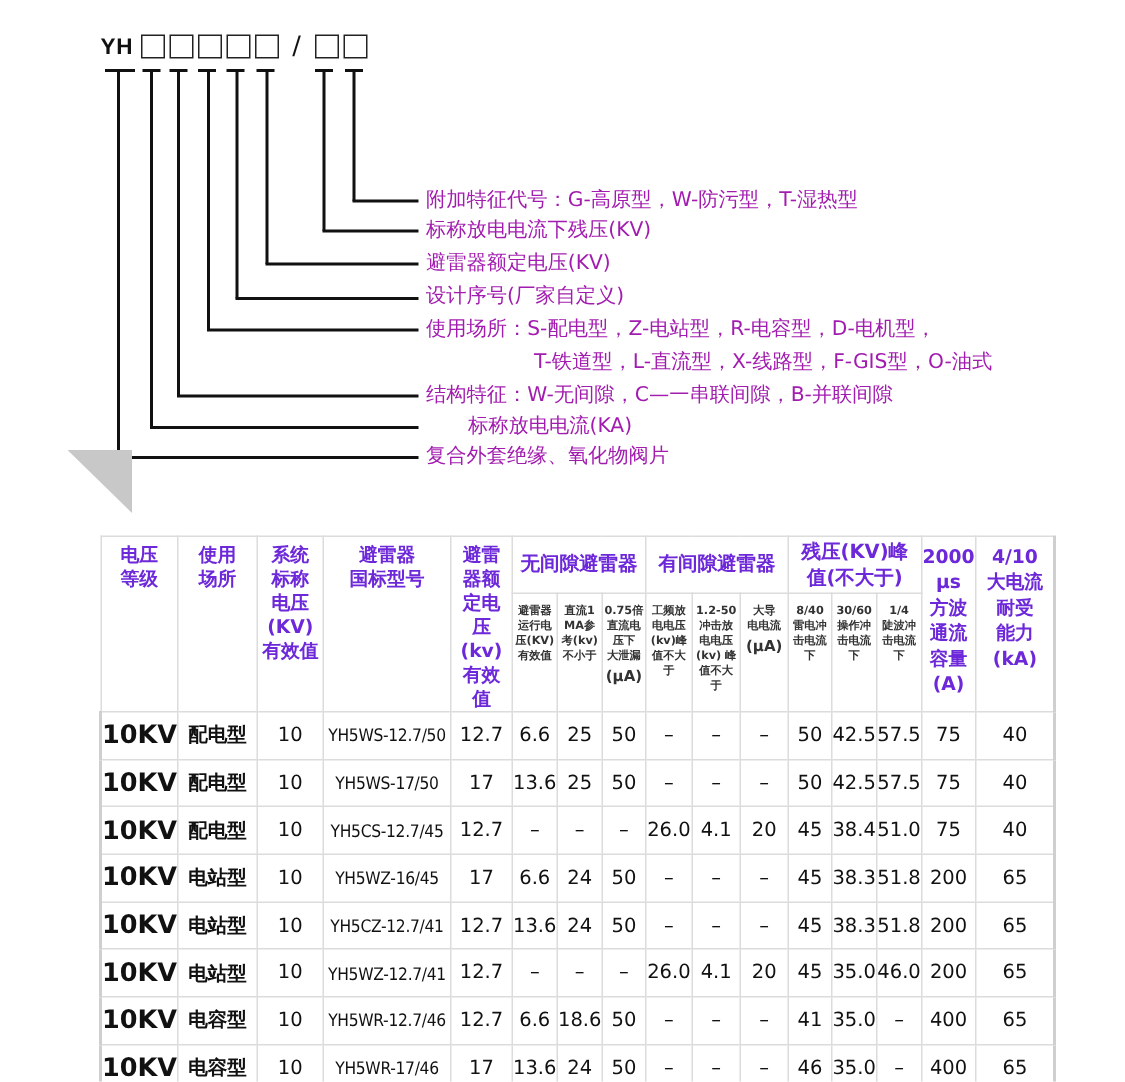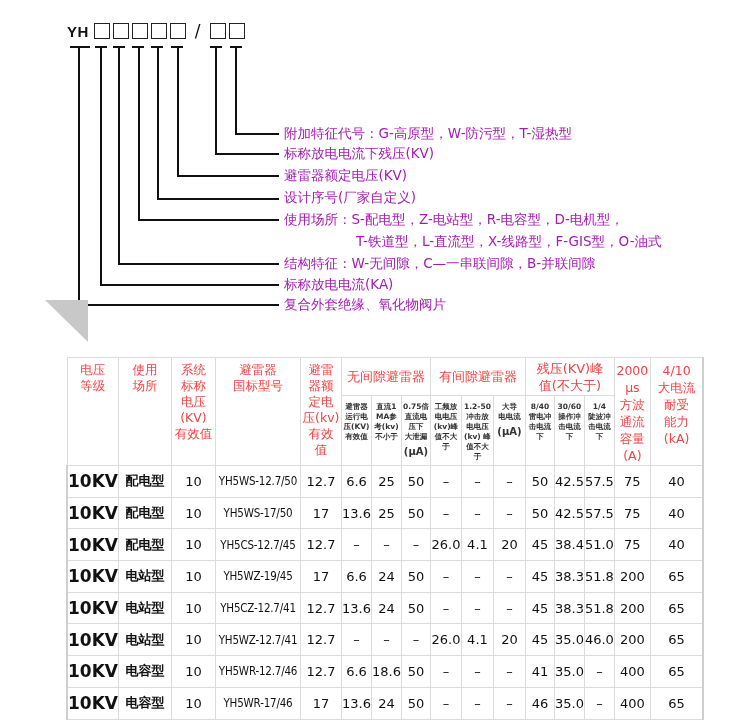--- a/index.html
+++ b/index.html
@@ -16,21 +16,21 @@
   .vline { position: absolute; width: 1.5px; background: #111; }
   .hline { position: absolute; height: 1.5px; background: #111; }
 
   .legend-line { position: absolute; left: 284px; font-size: 13.5px; line-height: 18px; white-space: nowrap; color: #a21caf; }
   .arrow-head2 { position: absolute; left: 45px; top: 300px; width: 43px; height: 42px; background: #c8c8c8;
     clip-path: polygon(0 0, 100% 0, 100% 100%); }
 
   
   .spec-table { position: absolute; left: 66px; top: 357px; border-collapse: collapse; table-layout: fixed; }
   .spec-table td, .spec-table th { border: 1px solid #dcdcdc; text-align: center; vertical-align: middle; font-weight: normal; color: #111; }
-  .spec-table th { font-size: 12.5px; line-height: 16px; vertical-align: top; padding-top: 4px; font-weight: normal; color: #ef4444; }
+  .spec-table th { font-size: 12.5px; line-height: 16px; vertical-align: top; padding-top: 4px; font-weight: bold; color: #6d28d9; }
   .spec-table th.group { vertical-align: middle; font-size: 13px; height: 38px; padding-top: 0; }
   .spec-table th.sub { font-size: 7.5px; line-height: 10px; font-weight: bold; padding: 6px 1px 2px 1px; vertical-align: top; color: #333; }
   .spec-table th.sub .u { font-size: 10px; line-height: 14px; display: block; margin-top: 3px; }
   .spec-table td { font-size: 13px; height: 31.7px; font-family: "DejaVu Sans", sans-serif; }
   .spec-table td.model { font-size: 11.5px; letter-spacing: -0.2px; font-family: "DejaVu Sans Condensed", "DejaVu Sans", sans-serif; }
   .spec-table td.lvl { font-weight: bold; font-size: 17px; }
   .spec-table td.use { font-weight: bold; }
   .spec-table .right-border { border-right: 2px solid #cfcfcf; }
   .spec-table tr.body-row td:first-child { border-left: 2px solid #cfcfcf; }
 </style>
@@ -89,21 +89,21 @@
 
 <div class="arrow-head2"></div>
 
 <div class="legend-line" style="top:124px;">附加特征代号：G-高原型，W-防污型，T-湿热型</div>
 <div class="legend-line" style="top:144px;">标称放电电流下残压(KV)</div>
 <div class="legend-line" style="top:166px;">避雷器额定电压(KV)</div>
 <div class="legend-line" style="top:188px;">设计序号(厂家自定义)</div>
 <div class="legend-line" style="top:210px;">使用场所：S-配电型，Z-电站型，R-电容型，D-电机型，</div>
 <div class="legend-line" style="top:232px;left:356px;">T-铁道型，L-直流型，X-线路型，F-GIS型，O-油式</div>
 <div class="legend-line" style="top:254px;">结构特征：W-无间隙，C—一串联间隙，B-并联间隙</div>
-<div class="legend-line" style="top:275px;">标称放电电流(KA)</div>
+<div class="legend-line" style="top:275px;margin-left:28px;">标称放电电流(KA)</div>
 <div class="legend-line" style="top:295px;">复合外套绝缘、氧化物阀片</div>
 
 <table class="spec-table">
   <colgroup>
     <col style="width:45px">
       <col style="width:53px">
       <col style="width:44px">
       <col style="width:85px">
       <col style="width:41px">
     <col style="width:30px">
@@ -245,21 +245,21 @@
         <td>45</td>
         <td>38.4</td>
         <td>51.0</td>
         <td>75</td>
         <td class="right-border">40</td>
       </tr>
       <tr class="body-row">
         <td class="lvl">10KV</td>
         <td class="use">电站型</td>
         <td>10</td>
-        <td class="model">YH5WZ-19/45</td>
+        <td class="model">YH5WZ-16/45</td>
         <td>17</td>
         <td>6.6</td>
         <td>24</td>
         <td>50</td>
         <td>–</td>
         <td>–</td>
         <td>–</td>
         <td>45</td>
         <td>38.3</td>
         <td>51.8</td>

